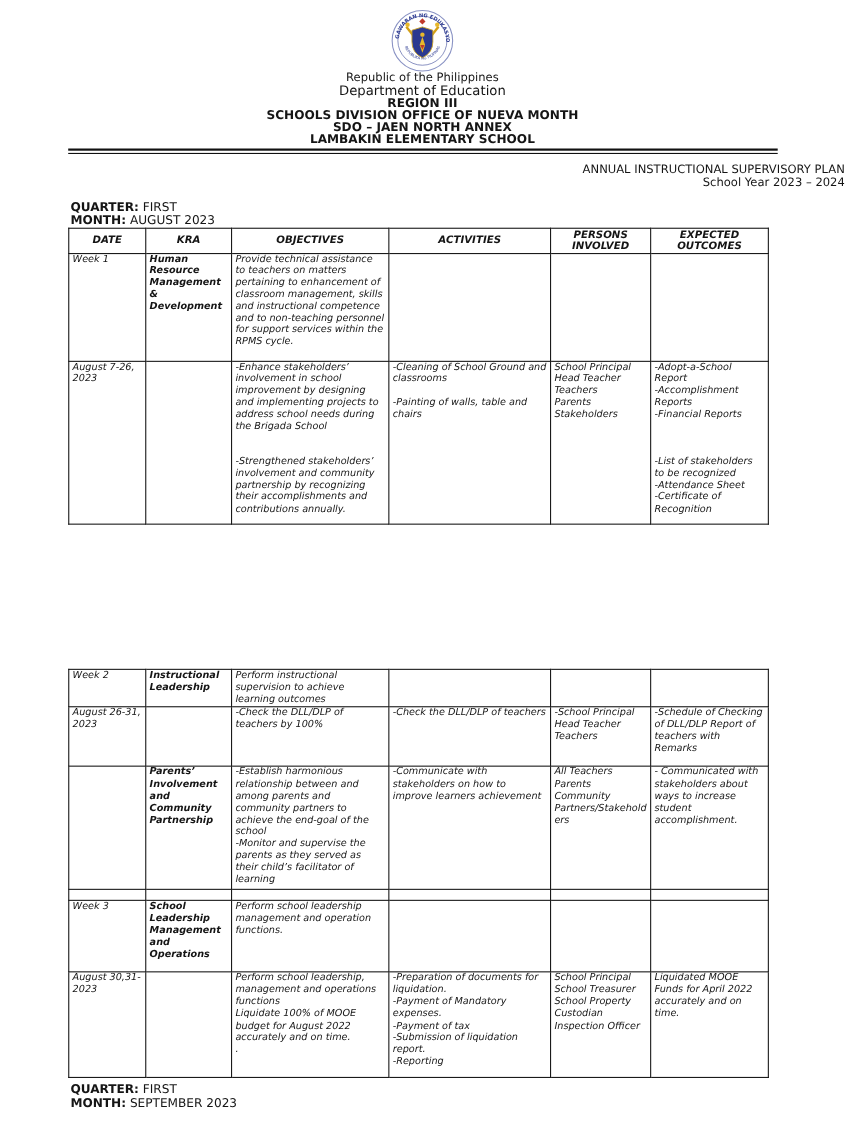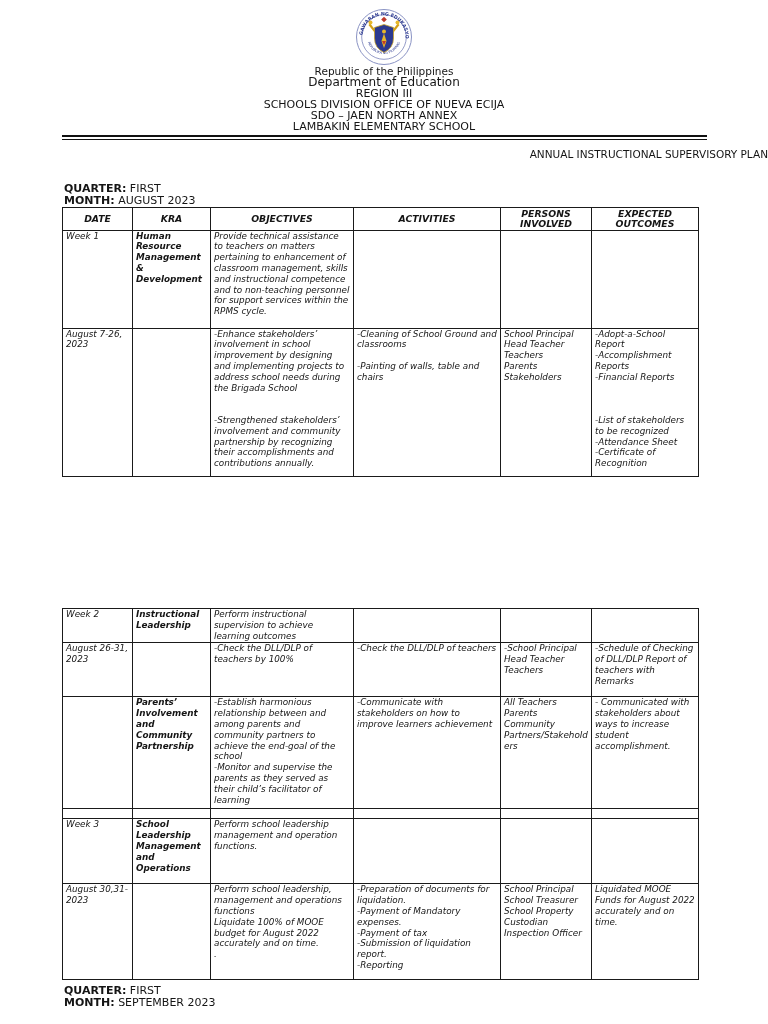--- a/index.html
+++ b/index.html
@@ -8,21 +8,21 @@
     position:relative; width:768px; height:1024px; margin:0 auto;
     background:#ffffff; color:#151515;
     font-family:"DejaVu Sans", sans-serif; overflow:hidden;
   }
   
   .seal { position:absolute; top:8px; left:50%; transform:translateX(-50%); }
   
   .hdr { position:absolute; top:66px; left:0; width:100%; text-align:center; }
   .hdr div { height:11px; line-height:11px; }
   .hdr .r  { font-size:10.5px; }
-  .hdr .b  { font-size:11px; font-weight:normal; }
+  .hdr .b  { font-size:11px; font-weight:bold; }
   .hdr .b1 { font-size:12px; font-weight:normal; }
   .rule {
     position:absolute; left:62px; top:135px; width:645px; height:5px;
     border-top:2.5px solid #111; border-bottom:1px solid #111;
   }
   
   .title { position:absolute; top:149px; left:0; width:100%; text-align:right;
            font-size:10.5px; line-height:11.5px; }
   
   .meta { position:absolute; left:64px; font-size:11px; line-height:11.5px; }
@@ -76,29 +76,30 @@
       <circle cx="29" cy="23.5" r="2" fill="#e8b82a"></circle>
       <path d="M29 25.5 L31.5 33 L29 40 L26.5 33 Z" fill="#e8b82a"></path>
       <path d="M27 33 L31 33 L29 37 Z" fill="#c0392b"></path>
     </svg>
   </div>
 
   <div class="hdr">
     <div class="r">Republic of the Philippines</div>
     <div class="b1">Department of Education</div>
     <div class="b">REGION III</div>
-    <div class="b">SCHOOLS DIVISION OFFICE OF NUEVA ECIJA</div>
+    <div class="b">SCHOOLS DIVISION OFFICE OF NUEVA MONTH</div>
     <div class="b">SDO – JAEN NORTH ANNEX</div>
     <div class="b">LAMBAKIN ELEMENTARY SCHOOL</div>
   </div>
 
   <div class="rule"></div>
 
   <div class="title">
     <div>ANNUAL INSTRUCTIONAL SUPERVISORY PLAN</div>
+    <div>School Year 2023 – 2024</div>
   </div>
 
   <div class="meta meta-top">
     <div><b>QUARTER:</b> <span>FIRST</span></div>
     <div><b>MONTH:</b> <span>AUGUST 2023</span></div>
   </div>
 
   <table id="t1">
     <colgroup>
       <col class="c-date">
@@ -216,21 +217,21 @@
 .</td>
       <td>-Preparation of documents for liquidation.
 -Payment of Mandatory expenses.
 -Payment of tax
 -Submission of liquidation report.
 -Reporting</td>
       <td>School Principal
 School Treasurer
 School Property Custodian
 Inspection Officer</td>
-      <td>Liquidated MOOE Funds for August 2022 accurately and on time.</td>
+      <td>Liquidated MOOE Funds for April 2022 accurately and on time.</td>
     </tr>
   </tbody>
     </table>
 
   <div class="meta meta-bottom">
     <div><b>QUARTER:</b> <span>FIRST</span></div>
     <div><b>MONTH:</b> <span>SEPTEMBER 2023</span></div>
   </div>
 
 </div>

